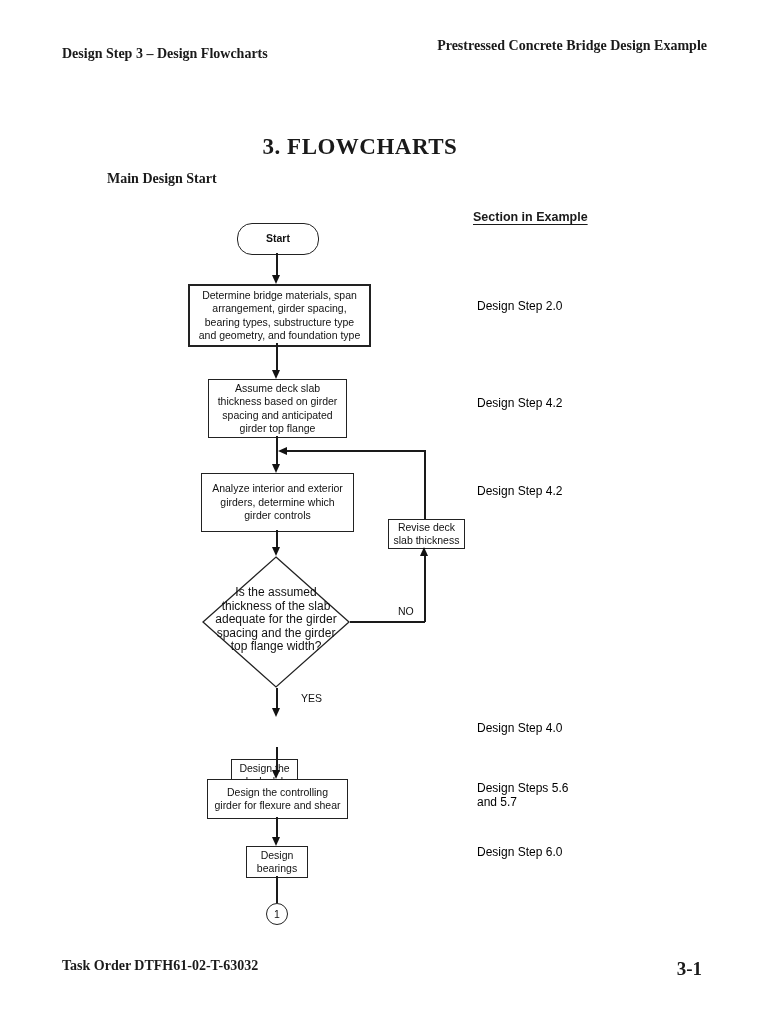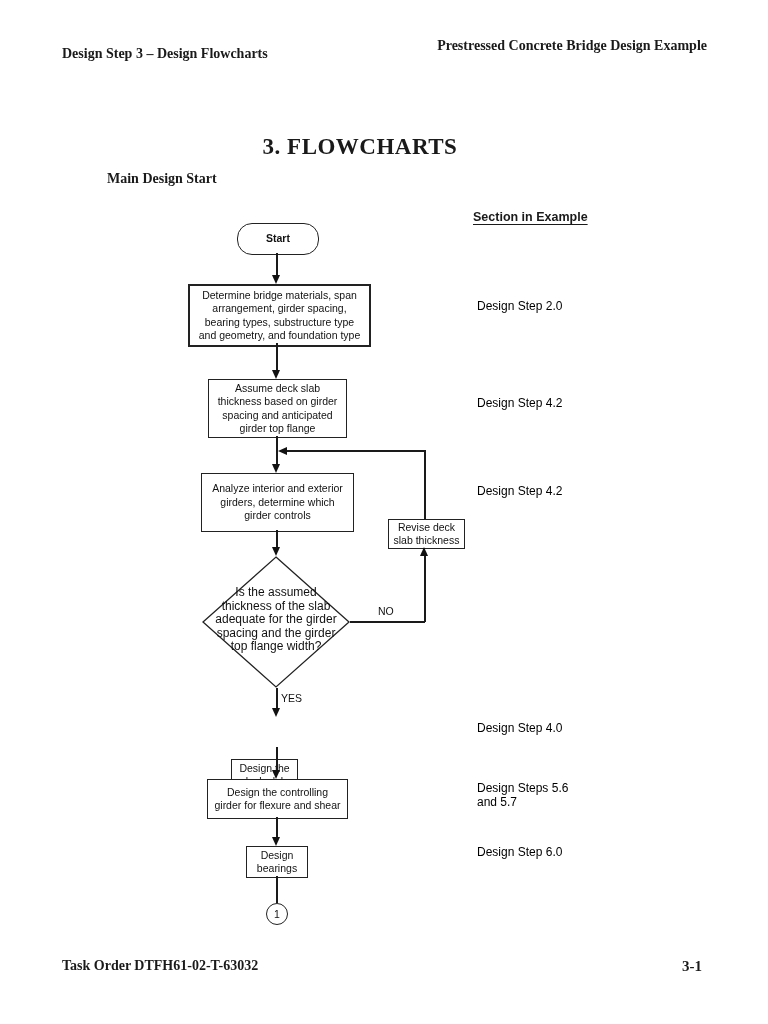--- a/index.html
+++ b/index.html
@@ -4,21 +4,21 @@
 <style>
   html,body{margin:0;padding:0;background:#fff;}
   .page{position:relative;width:768px;height:1024px;background:#ffffff;overflow:hidden;
         font-family:"Liberation Sans",sans-serif;color:#1a1a1a;}
   .serif{font-family:"Liberation Serif",serif;}
 
   
   .hdr-left{position:absolute;left:62px;top:46px;font-weight:bold;font-size:14px;}
   .hdr-right{position:absolute;right:61px;top:38px;font-weight:bold;font-size:14px;}
   .ftr-left{position:absolute;left:62px;top:958px;font-weight:bold;font-size:14px;}
-  .ftr-right{position:absolute;right:66px;top:958px;font-weight:bold;font-size:15px;}
+  .ftr-right{position:absolute;right:66px;top:958px;font-weight:bold;font-size:19px;}
 
   
   .doc-title{position:absolute;left:0;top:134px;width:720px;text-align:center;
              font-weight:bold;font-size:23px;letter-spacing:.5px;}
   .sub-title{position:absolute;left:107px;top:171px;font-weight:bold;font-size:14px;}
   .col-hdr{position:absolute;left:473px;top:210px;font-weight:bold;font-size:12.5px;
            text-decoration:underline;text-underline-offset:3px;}
 
   
   .node{position:absolute;border:1.5px solid #222;background:#fff;display:flex;
@@ -29,21 +29,21 @@
   .conn-circle{position:absolute;border:1.2px solid #222;border-radius:50%;background:#fff;
         display:flex;align-items:center;justify-content:center;font-size:10.5px;color:#111;}
 
   .vline{position:absolute;width:1.5px;background:#1a1a1a;}
   .hline{position:absolute;height:1.5px;background:#1a1a1a;}
   .arr{position:absolute;width:0;height:0;}
   .arr-down{border-left:4px solid transparent;border-right:4px solid transparent;border-top:9px solid #111;}
   .arr-up{border-left:4px solid transparent;border-right:4px solid transparent;border-bottom:9px solid #111;}
   .arr-left{border-top:4px solid transparent;border-bottom:4px solid transparent;border-right:9px solid #111;}
 
-  .branch-label{position:absolute;font-size:10.5px;color:#111;}
+  .branch-label{position:absolute;font-size:10.5px;color:#111;margin-left:20px;}
   .diamond-wrap{position:absolute;left:202px;top:556px;width:148px;height:132px;}
   .diamond-text{position:absolute;left:202px;top:586px;width:148px;text-align:center;
         font-size:12px;line-height:13.5px;color:#111;}
   .diamond-text span{white-space:nowrap;display:block;}
 
   .sec-label{position:absolute;left:477px;font-size:12px;color:#000000;white-space:nowrap;}
 </style>
 </head>
 <body>
 

